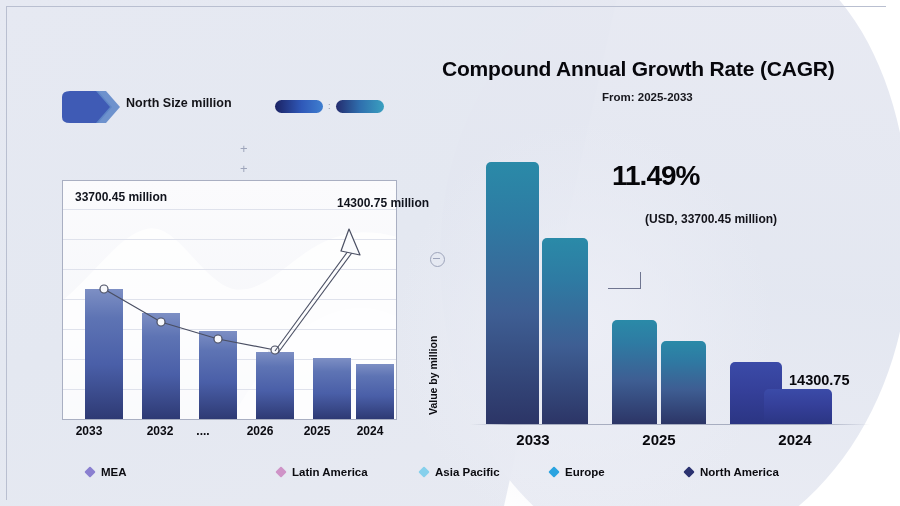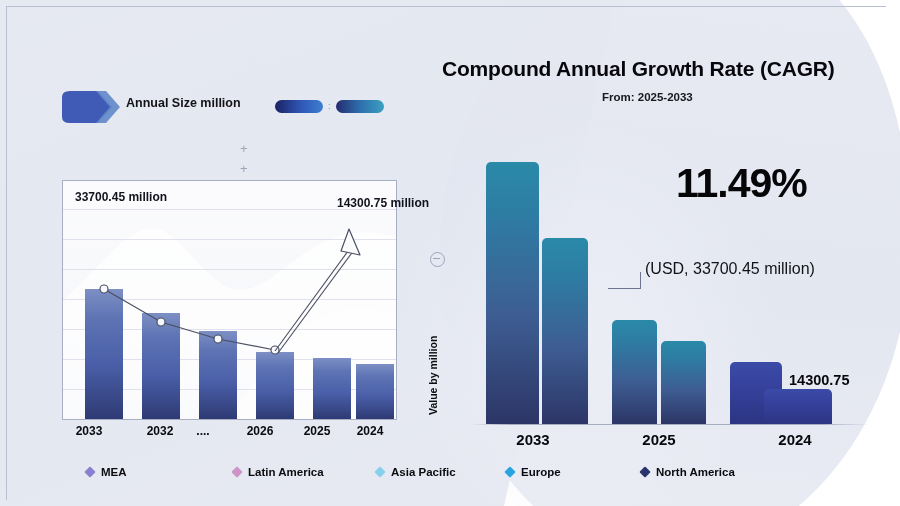--- a/index.html
+++ b/index.html
@@ -206,35 +206,34 @@
   .right-sub {
     position: absolute;
     left: 602px; top: 91px;
     font-size: 11.5px;
     font-weight: bold;
     color: #17171d;
     white-space: nowrap;
   }
   .cagr-value {
     position: absolute;
-    left: 676px; top: 160px;
-    font-size: 41px;
+    left: 612px; top: 160px;
+    font-size: 28px;
     font-weight: bold;
     color: #060609;
     letter-spacing: -1px;
     white-space: nowrap;
   }
   .cagr-sub {
     position: absolute;
     left: 645px; top: 212px;
-    font-size: 16px;
-    font-weight: normal;
+    font-size: 12px;
+    font-weight: bold;
     color: #121219;
     white-space: nowrap;
-    margin-top: 48px;
   }
   .rbar {
     position: absolute;
     border-radius: 5px 5px 0 0;
   }
   .rbar.tealgrad { background: linear-gradient(180deg,#2a8aa8 0%, #2e7ba3 22%, #3e5e93 58%, #2c3566 100%); }
   .rbar.royal    { background: linear-gradient(180deg,#3b4ba8 0%, #35409a 45%, #2b3583 100%); }
   .baseline {
     position: absolute;
     left: 470px; top: 424px;
@@ -282,21 +281,21 @@
   <div class="frame-line"></div>
 
 
   <svg class="hexlogo" viewBox="0 0 60 32">
     <path d="M0 6 Q0 0 8 0 L38 0 L52 16 L38 32 L8 32 Q0 32 0 26 Z" fill="#3f5bb5"></path>
     <path d="M34 0 L38 0 L52 16 L38 32 L34 32 L48 16 Z" fill="#5e86c6"></path>
     <path d="M36 0 L40 0 L54 16 L40 32 L36 32 L50 16 Z" fill="#6e92cd"></path>
     <path d="M38 0 L44 0 L58 16 L44 32 L38 32 L52 16 Z" fill="#6e92cd"></path>
   </svg>
 
-  <div class="ms-label">Annual Size million</div>
+  <div class="ms-label">North Size million</div>
 
   <div class="pill-row">
     <div class="pill a"></div>
     <div class="pill-dot">:</div>
     <div class="pill b"></div>
   </div>
 
   <div class="plus p1">+</div>
   <div class="plus p2">+</div>
   <div class="minus-circle"></div>
@@ -372,21 +371,21 @@
 
   <div class="rxtick" style="left:478px; width:110px;">2033</div>
   <div class="rxtick" style="left:604px; width:110px;">2025</div>
   <div class="rxtick" style="left:740px; width:110px;">2024</div>
 
   <div class="legend">
     <div class="leg-item" style="width:147px;">
       <span class="leg-dot" style="background:#8a7fd0"></span>
       <span>MEA</span>
     </div>
-    <div class="leg-item" style="width:143px;">
+    <div class="leg-item" style="width:143px;margin-left:44px;">
       <span class="leg-dot" style="background:#cf93c7"></span>
       <span>Latin America</span>
     </div>
     <div class="leg-item" style="width:130px;">
       <span class="leg-dot" style="background:#86d0ec"></span>
       <span>Asia Pacific</span>
     </div>
     <div class="leg-item" style="width:135px;">
       <span class="leg-dot" style="background:#2aa3e0"></span>
       <span>Europe</span>

